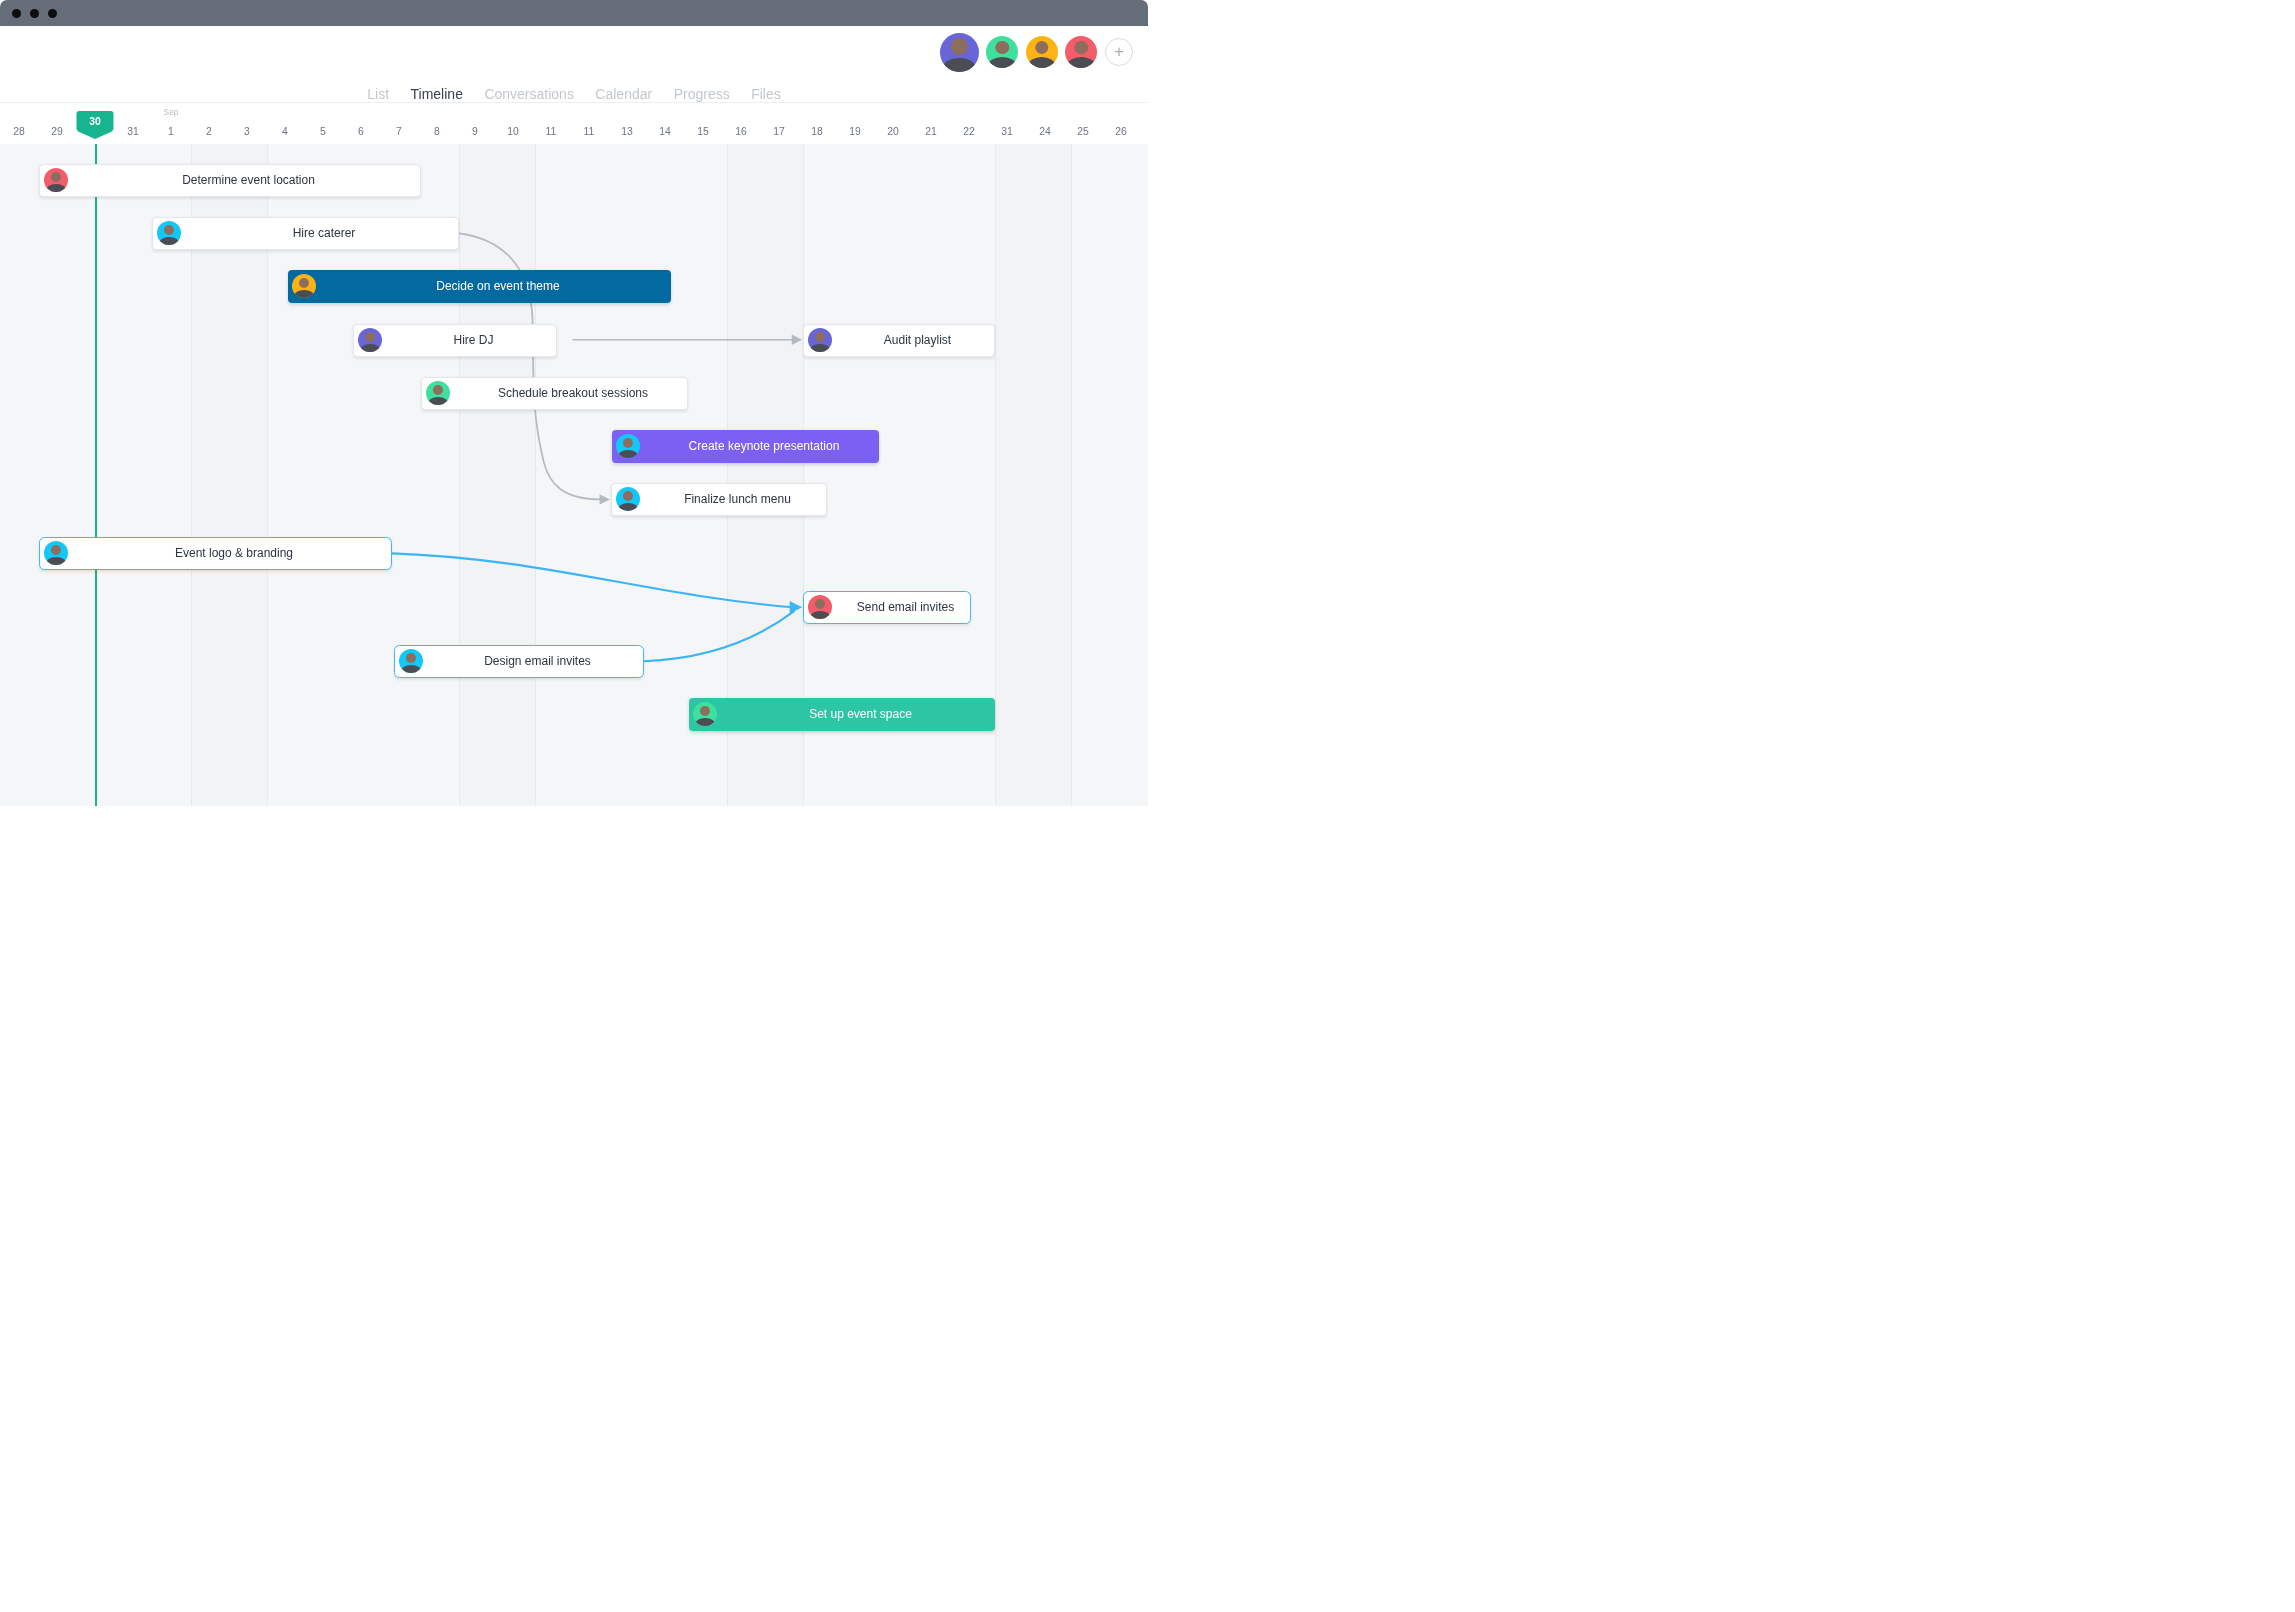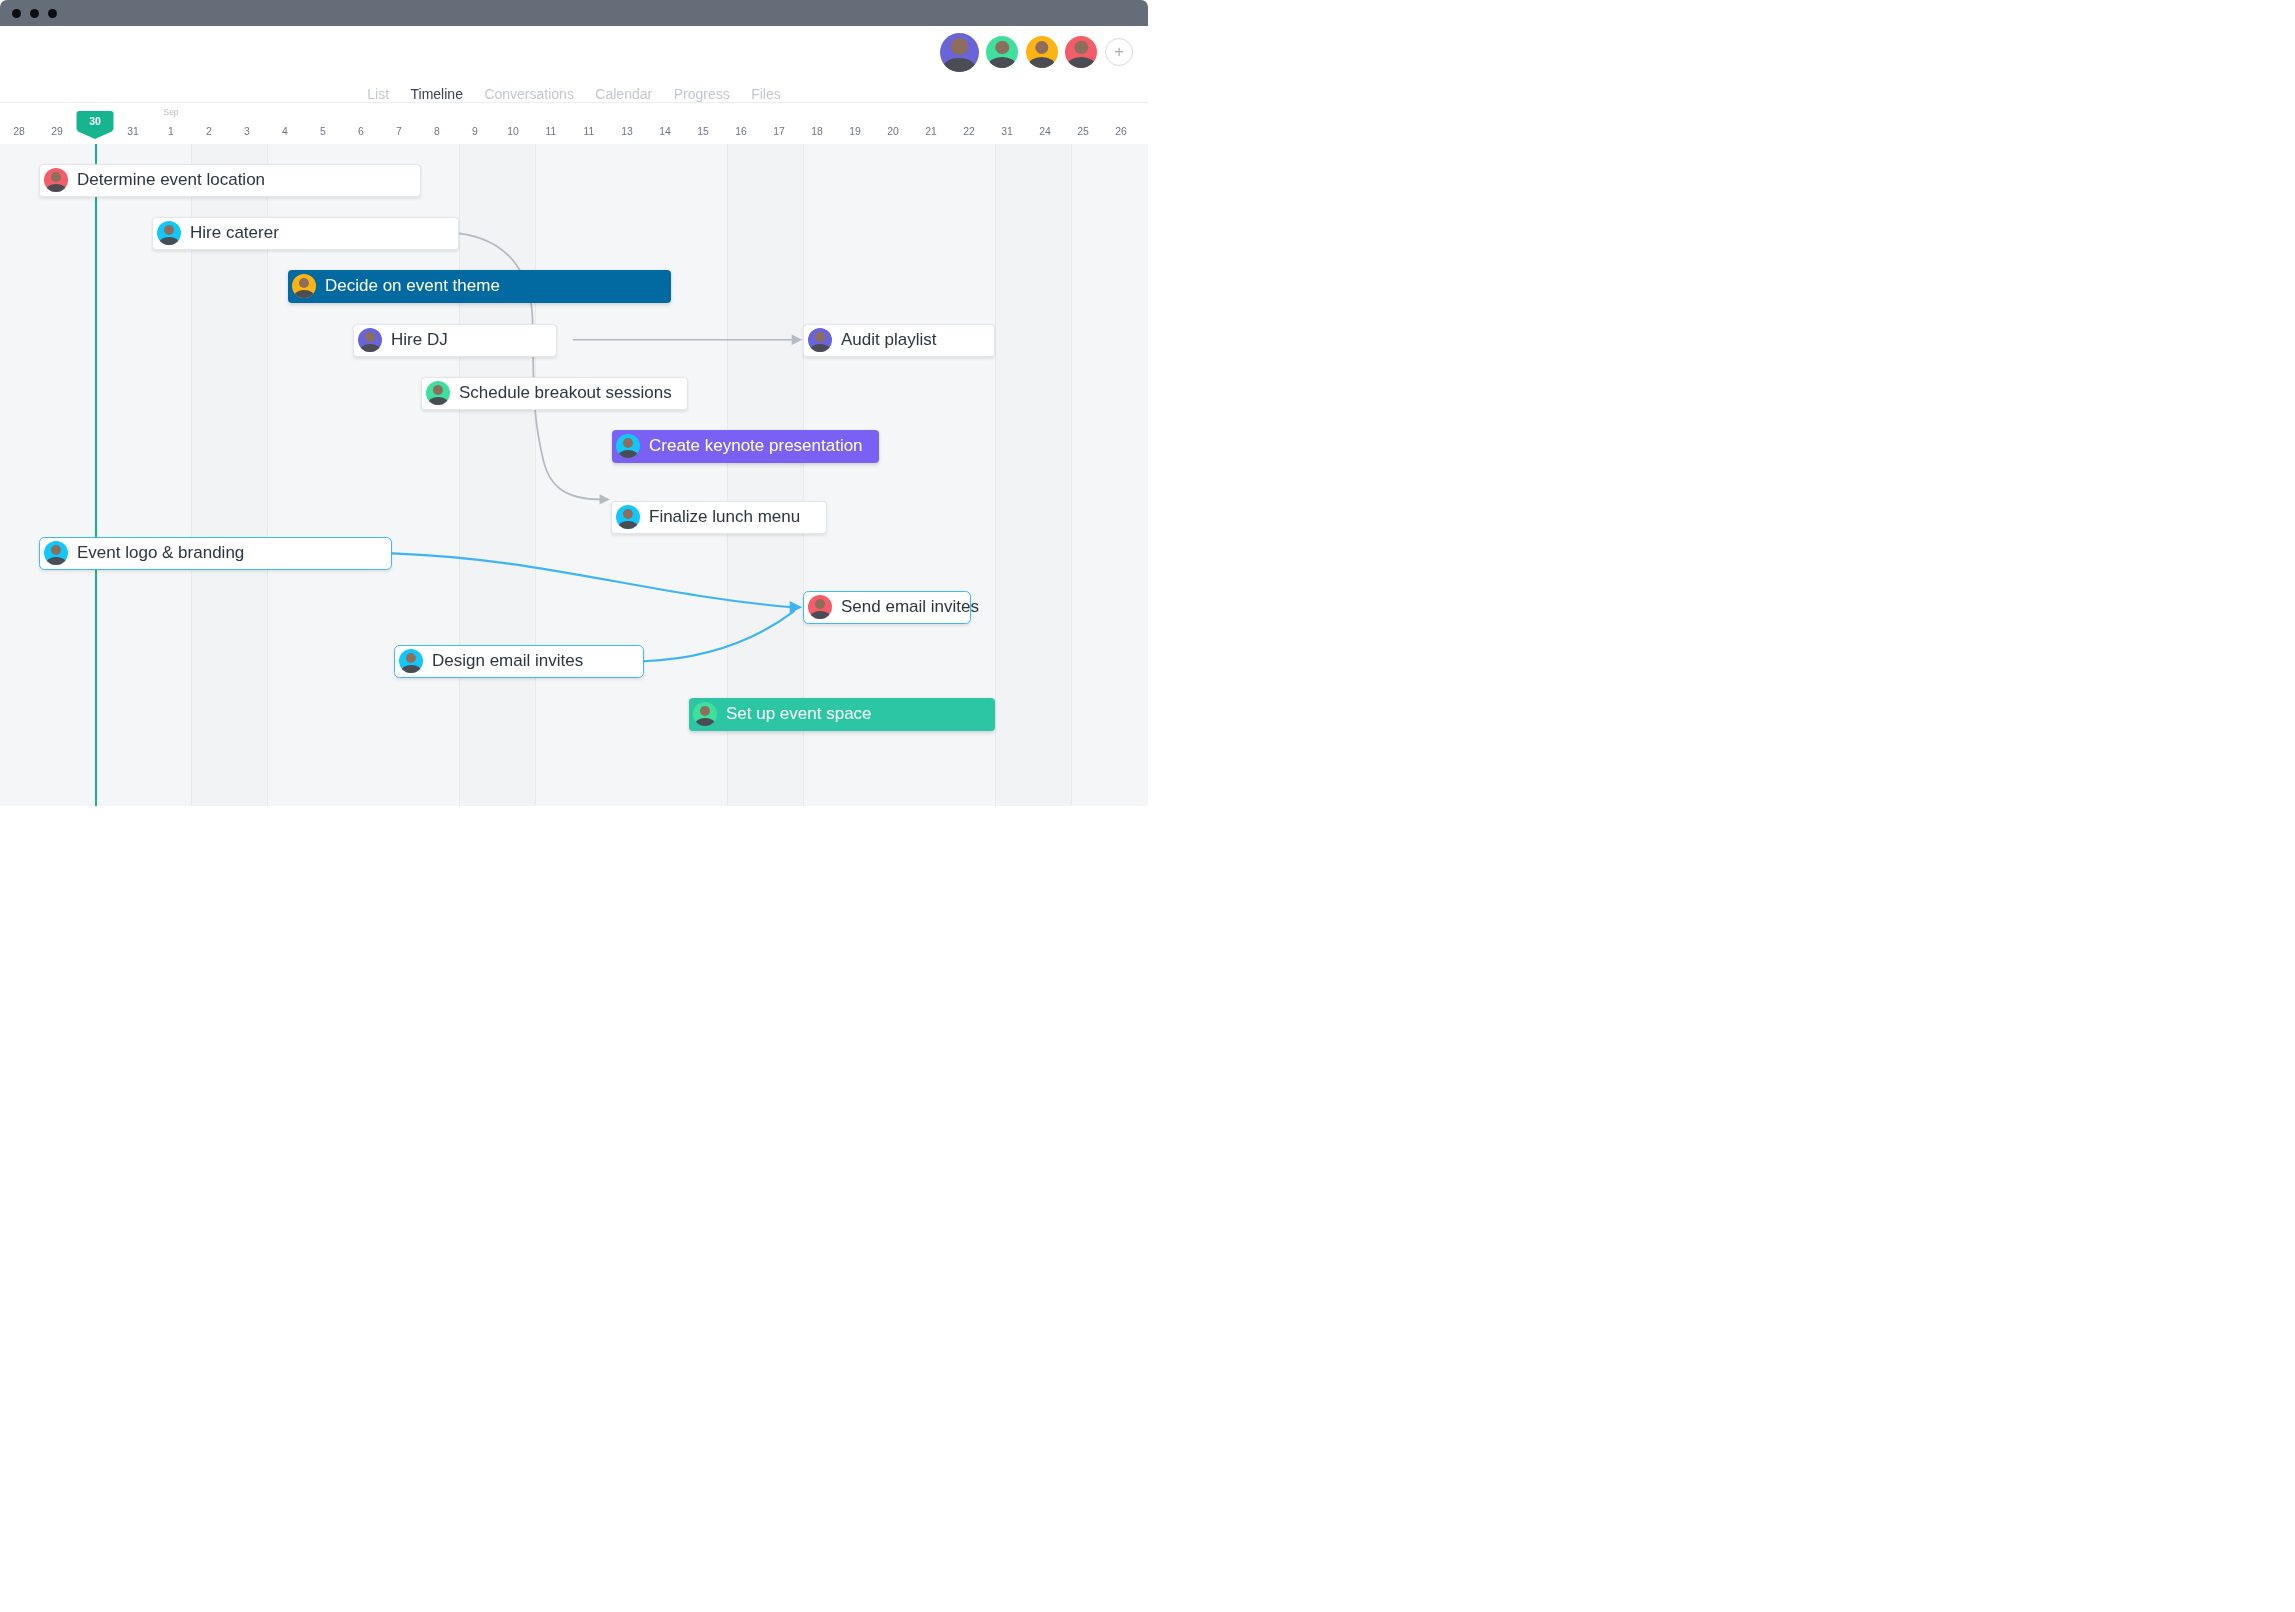--- a/index.html
+++ b/index.html
@@ -37,21 +37,21 @@
   
   .canvas{position:absolute;left:0;top:0;width:1148px;height:806px;}
   .tl-bg{position:absolute;left:0;top:144px;width:1148px;bottom:0;background:#f5f6f7;}
   .weekend{position:absolute;top:144px;bottom:0;background:#f1f3f4;
            border-left:0.7px solid #e7e9eb;border-right:0.7px solid #e7e9eb;box-sizing:border-box;}
   .today-line{position:absolute;top:142px;bottom:0;width:2.1px;background:#16b58f;z-index:1;}
   svg.links{position:absolute;left:0;top:0;width:1148px;height:806px;z-index:2;pointer-events:none;}
   
   .bar{position:absolute;height:32.5px;border-radius:4.1px;background:#fff;border:0.7px solid #e4e6e9;
        box-shadow:0 1.4px 2.8px rgba(44,52,63,.10);box-sizing:border-box;z-index:3;display:flex;
-       align-items:center;font-size:17px;color:#2c3540;cursor:pointer;}
+       align-items:center;font-size:12px;color:#2c3540;cursor:pointer;justify-content:center;}
   .bar .label{margin-left:37px;white-space:nowrap;}
   .bar.blue{background:#0369a1;border:none;color:#fff;box-shadow:0 1.4px 3.5px rgba(44,52,63,.18);}
   .bar.purple{background:#7b61f3;border:none;color:#fff;box-shadow:0 1.4px 3.5px rgba(44,52,63,.18);}
   .bar.teal{background:#2dc6a4;border:none;color:#fff;box-shadow:0 1.4px 3.5px rgba(44,52,63,.18);}
   .bar.linked{border:1.7px solid #3db9f7;border-radius:5.5px;}
   .avatar{position:absolute;left:4.1px;top:50%;transform:translateY(-50%);width:24px;height:24px;
           border-radius:50%;overflow:hidden;}
   .avatar::before{content:"";position:absolute;left:50%;top:15%;transform:translateX(-50%);
                   width:42%;height:42%;border-radius:50%;background:#8d6e5c;}
   .avatar::after{content:"";position:absolute;left:50%;bottom:-20%;transform:translateX(-50%);
@@ -115,21 +115,21 @@
         <span class="label">Audit playlist</span>
       </div>
       <div class="bar " style="left: 421px; top: 377px; width: 267px;">
         <div class="avatar" style="background: rgb(63, 223, 158);"></div>
         <span class="label">Schedule breakout sessions</span>
       </div>
       <div class="bar purple" style="left: 612px; top: 430px; width: 267px;">
         <div class="avatar" style="background: rgb(18, 199, 249);"></div>
         <span class="label">Create keynote presentation</span>
       </div>
-      <div class="bar " style="left: 611px; top: 501px; width: 216px;">
+      <div class="bar " style="left: 611px; top: 483px; width: 216px;">
         <div class="avatar" style="background: rgb(18, 199, 249);"></div>
         <span class="label">Finalize lunch menu</span>
       </div>
       <div class="bar linked" style="left: 39px; top: 537px; width: 353px;">
         <div class="avatar" style="background: rgb(18, 199, 249);"></div>
         <span class="label">Event logo &amp; branding</span>
       </div>
       <div class="bar linked" style="left: 803px; top: 591px; width: 168px;">
         <div class="avatar" style="background: rgb(243, 92, 104);"></div>
         <span class="label">Send email invites</span>

